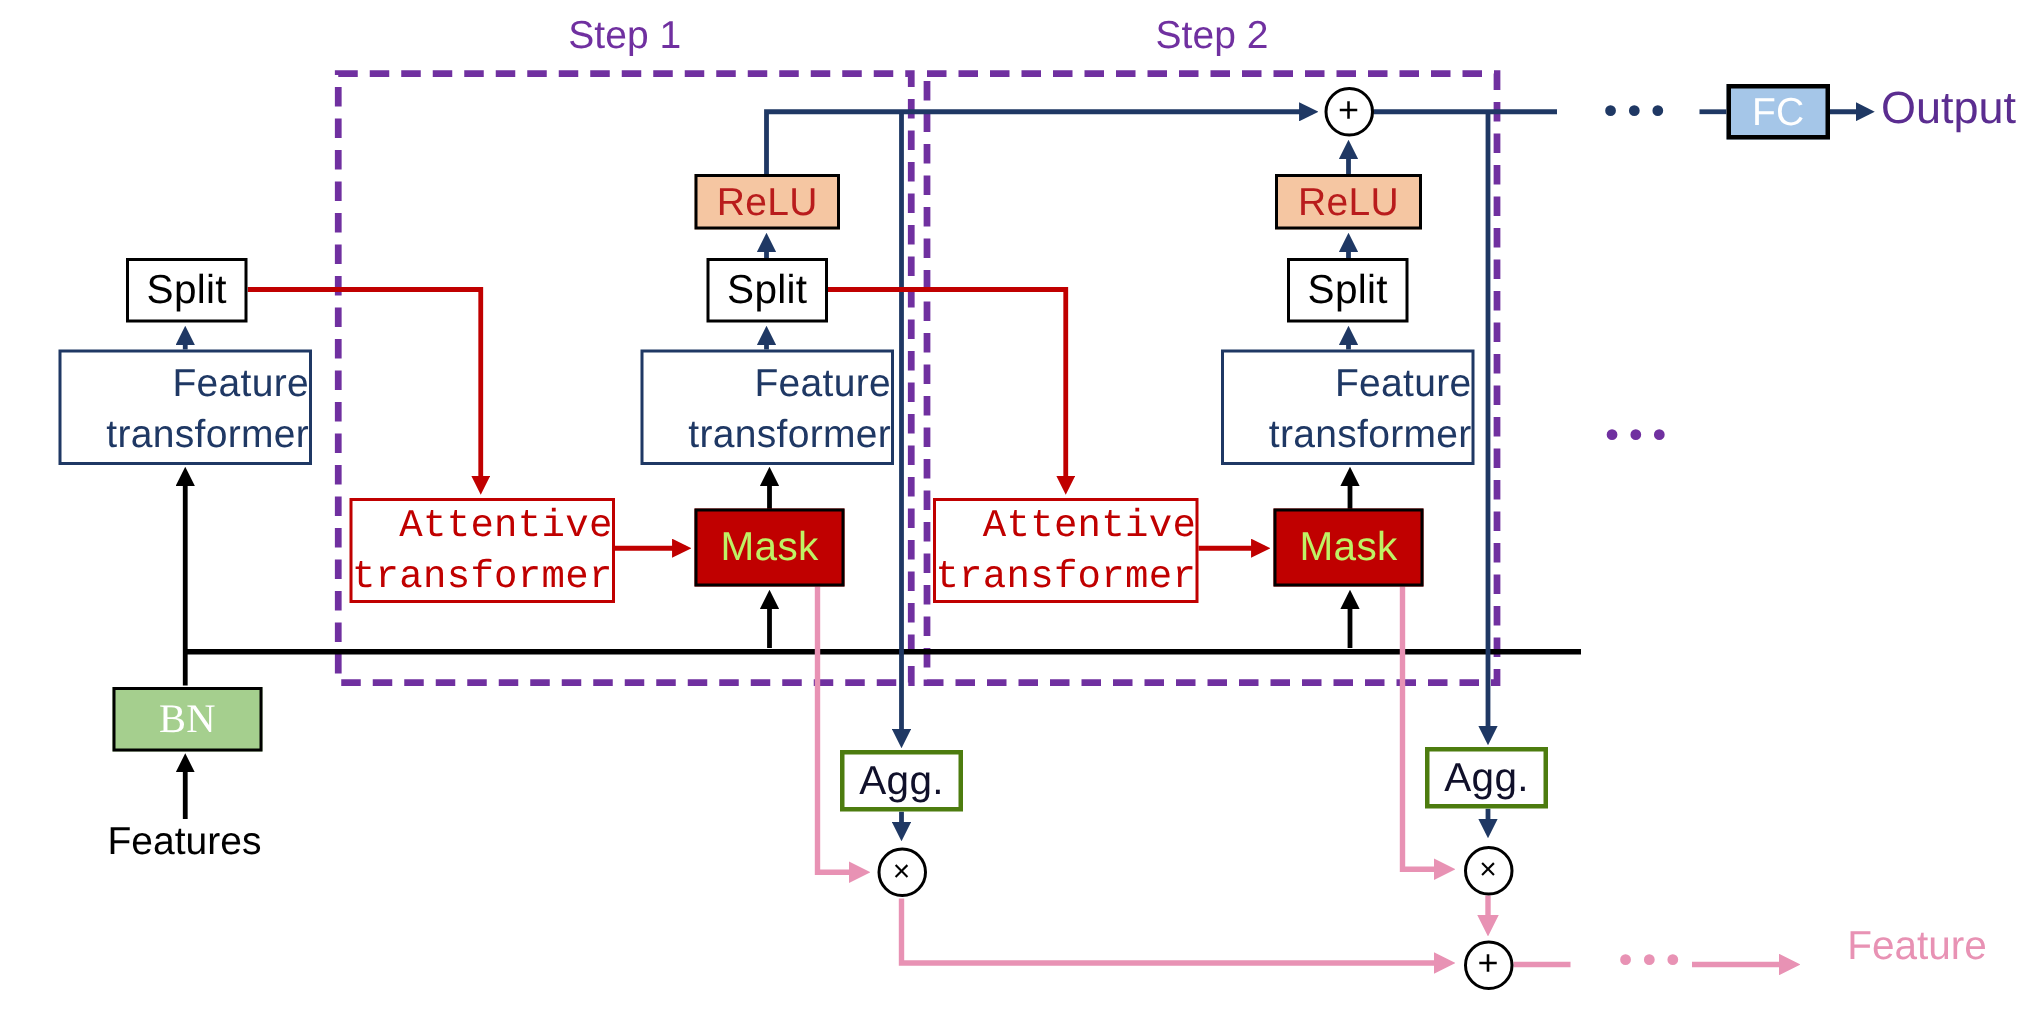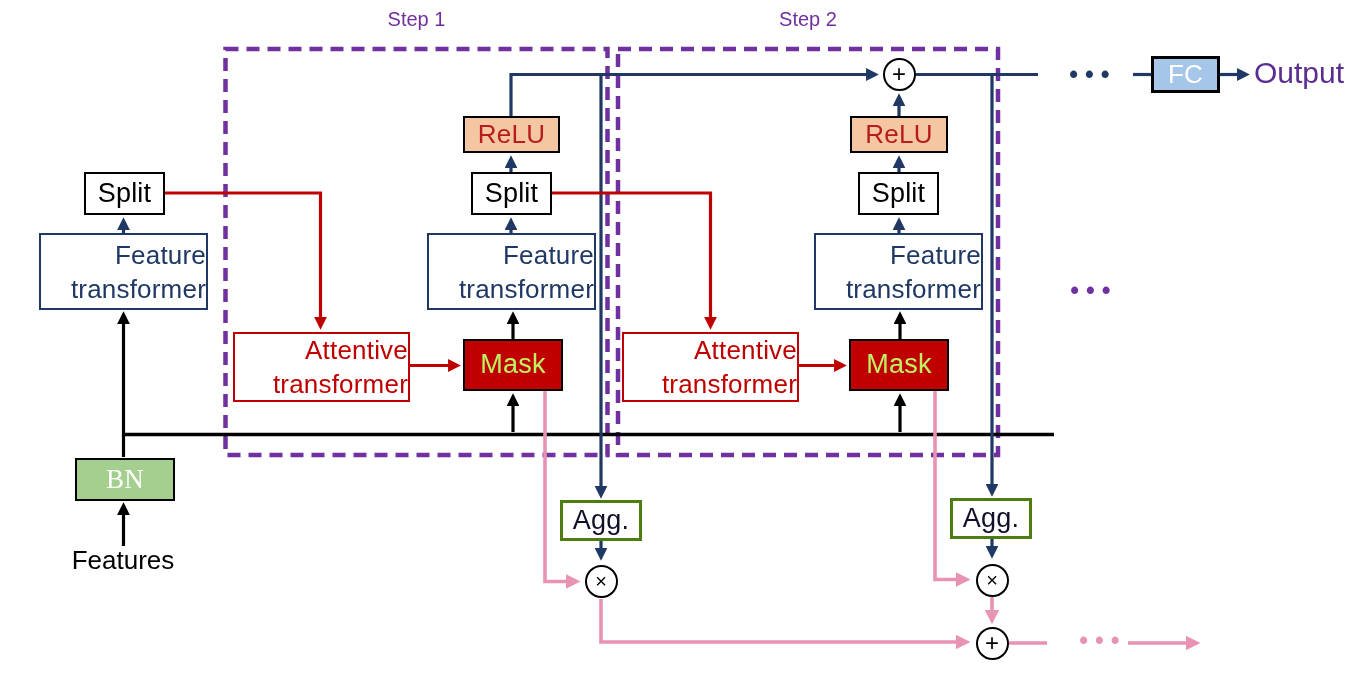--- a/index.html
+++ b/index.html
@@ -8,35 +8,35 @@
     font-family:"Liberation Sans", sans-serif;overflow:hidden;
   }
   .wires{position:absolute;left:0;top:0;z-index:1;}
   .box{
     position:absolute;z-index:2;display:flex;align-items:center;justify-content:center;
     box-sizing:border-box;background:#fff;text-align:right;line-height:1.1;
     letter-spacing:0.2px;
   }
   .outline-black{border:2.5px solid #000;color:#000;font-size:27px;}
   .outline-navy{border:2.5px solid #1f3864;color:#1f3864;font-size:26px;line-height:34px;padding-left:20px;}
-  .outline-red{border:2.5px solid #c00000;color:#c00000;font-size:26px;line-height:34px;}
+  .outline-red{border:2.5px solid #c00000;color:#c00000;font-size:26px;line-height:34px;font-family:Liberation Mono, monospace;}
   .fill-mask{background:#c00000;border:2.5px solid #000;color:#bef264;font-size:27px;}
   .fill-relu{background:#f5c6a2;border:2.5px solid #000;color:#b91c1c;font-size:26px;}
   .fill-bn{background:#a5cf8e;border:2.5px solid #000;color:#fff;font-size:27px;}
   .fill-fc{background:#a5c6e8;border:3px solid #000;color:#fff;font-size:26px;}
   .agg-box{border:3px solid #4d7c0f;color:#10102a;font-size:27px;}
   .circle{
     position:absolute;z-index:2;width:33px;height:33px;border-radius:50%;
     border:2.5px solid #000;background:#fff;box-sizing:border-box;
     display:flex;align-items:center;justify-content:center;color:#000;
   }
   .circle.mult{font-size:20px;}
   .circle.add{font-size:24px;}
   .lbl{position:absolute;z-index:2;text-align:center;}
-  .step-lbl{color:#7030a0;font-size:20px;width:383px;}
+  .step-lbl{color:#7030a0;font-size:26px;width:383px;}
   .features-lbl{color:#000;font-size:26px;}
   .output-lbl{color:#5b2d90;font-size:30px;text-align:left;}
   .attr-lbl{color:#e892b4;font-size:27px;line-height:36px;}
   .dots{position:absolute;z-index:2;width:70px;height:30px;line-height:28px;text-align:center;
         font-size:25px;letter-spacing:7px;font-weight:bold;}
   .dots-navy{color:#1f3864;}
   .dots-purple{color:#7030a0;}
   .dots-pink{color:#e892b4;}
 </style>
 </head>
@@ -135,15 +135,16 @@
   <div class="circle add" style="left:975.5px;top:626.5px;">+</div>
 
   <div class="dots dots-navy" style="left:1058px;top:60px;">•••</div>
   <div class="dots dots-purple" style="left:1059px;top:276px;">•••</div>
   <div class="dots dots-pink" style="left:1068px;top:626px;">•••</div>
 
   <div class="box fill-fc" style="left:1151px;top:56px;width:69px;height:37px;">FC</div>
   <div class="lbl output-lbl" style="left:1254px;top:56px;width:110px;">Output</div>
 
   <div class="lbl attr-lbl" style="left:1198px;top:612px;width:160px;">
+    <div>Feature</div>
   </div>
 
 </div>
 
 </body></html>

